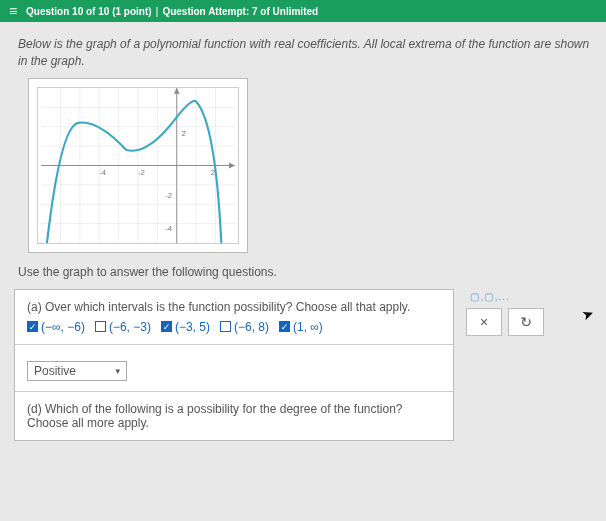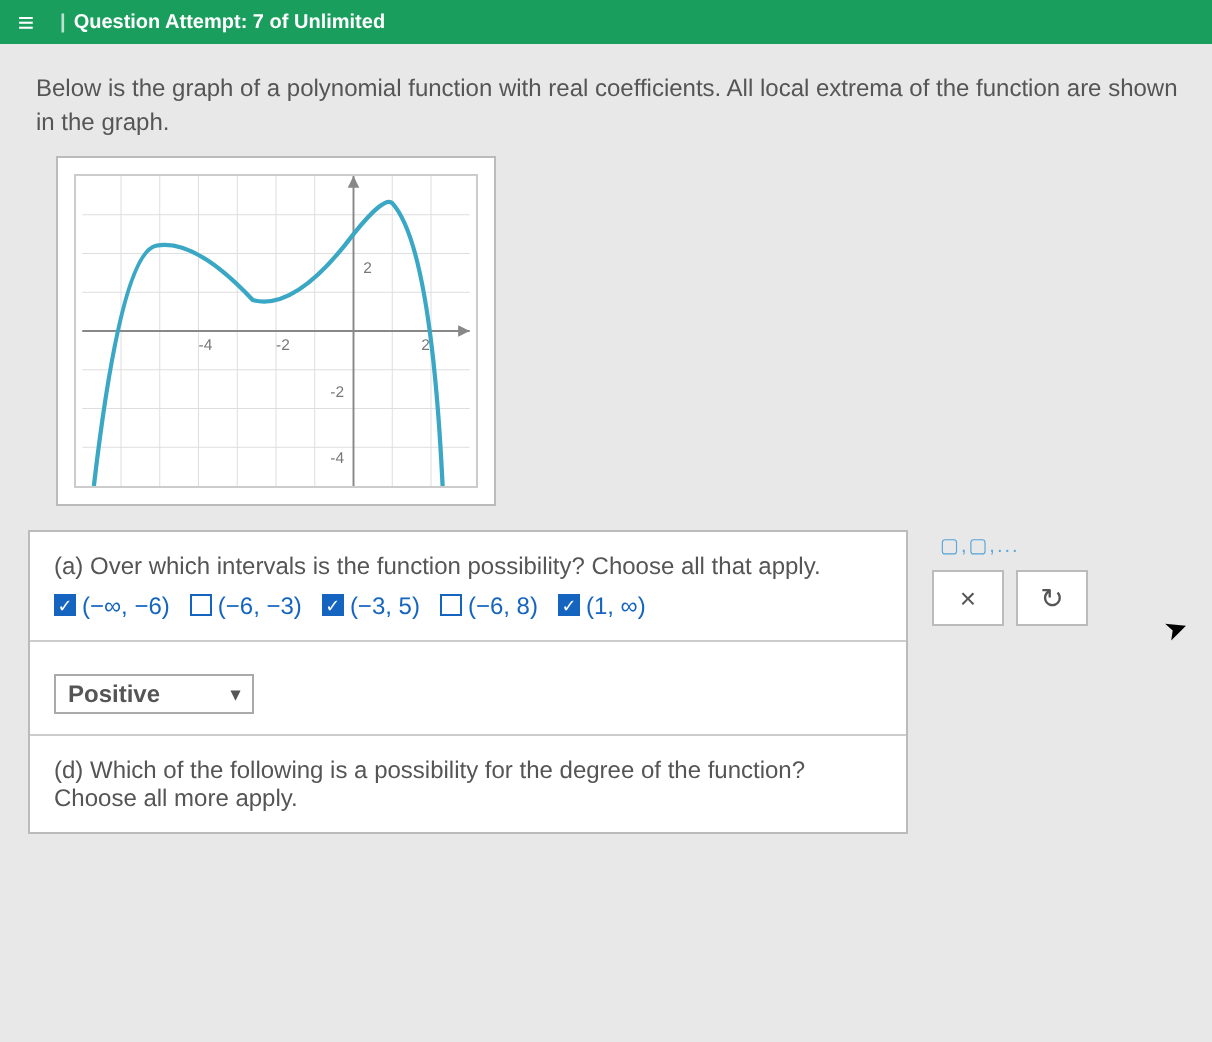--- a/index.html
+++ b/index.html
@@ -87,21 +87,20 @@
   .select-fake {
     display:inline-flex;
     align-items:center;
     justify-content:space-between;
     min-width:100px;
     border:1px solid #aaa;
     padding:2px 6px;
     background:#fff;
     margin-top:6px;
     cursor:pointer;
-    font-weight:bold;
   }
   .side-panel {
     width: 100px;
   }
   .keypad-hint{
     color:#5aa7d8;
     font-size:10px;
     margin:2px 0 6px 4px;
     letter-spacing:1px;
   }
@@ -125,26 +124,27 @@
     font-size:14px;
     color:#000;
     transform: rotate(-20deg);
   }
 </style>
 </head>
 <body>
 
 <div class="header">
   <div class="hamburger">≡</div>
+  <span>Question 10 of 10 (1 point)</span>
   <span class="divider-v">|</span>
   <span>Question Attempt: 7 of Unlimited</span>
 </div>
 
 <div class="content">
-  <div style="margin:4px 0 0 4px; line-height:1.4;">Below is the graph of a polynomial function with real coefficients. All local extrema of the function are shown in the graph.</div>
+  <div style="margin:4px 0 0 4px; line-height:1.4;font-style:italic;">Below is the graph of a polynomial function with real coefficients. All local extrema of the function are shown in the graph.</div>
 
   <div class="graph-box">
     <div class="graph">
       <svg viewBox="0 0 200 160" width="100%" height="100%">
         <g stroke="#ddd" stroke-width="0.5">
           <line x1="0" y1="20" x2="200" y2="20"></line>
             <line x1="0" y1="40" x2="200" y2="40"></line>
           <line x1="0" y1="60" x2="200" y2="60"></line>
             <line x1="0" y1="100" x2="200" y2="100"></line>
           <line x1="0" y1="120" x2="200" y2="120"></line>
@@ -166,20 +166,21 @@
         <text x="128" y="114" font-size="8" fill="#777">-2</text>
         <text x="128" y="148" font-size="8" fill="#777">-4</text>
         <text x="60" y="90" font-size="8" fill="#777">-4</text>
         <text x="100" y="90" font-size="8" fill="#777">-2</text>
         <text x="175" y="90" font-size="8" fill="#777">2</text>
         <text x="145" y="50" font-size="8" fill="#777">2</text>
       </svg>
     </div>
   </div>
 
+  <div style="margin:0 0 10px 4px;">Use the graph to answer the following questions.</div>
 
   <div class="qa-area">
     <div class="qa-table">
 
       <div class="qa-row">
         <div>(a) Over which intervals is the function possibility? Choose all that apply.</div>
         <div class="opts" id="opts-a">
             <span class="cb">
               <span class="box-ck on"></span>
               <span class="math">(−∞, −6)</span>

